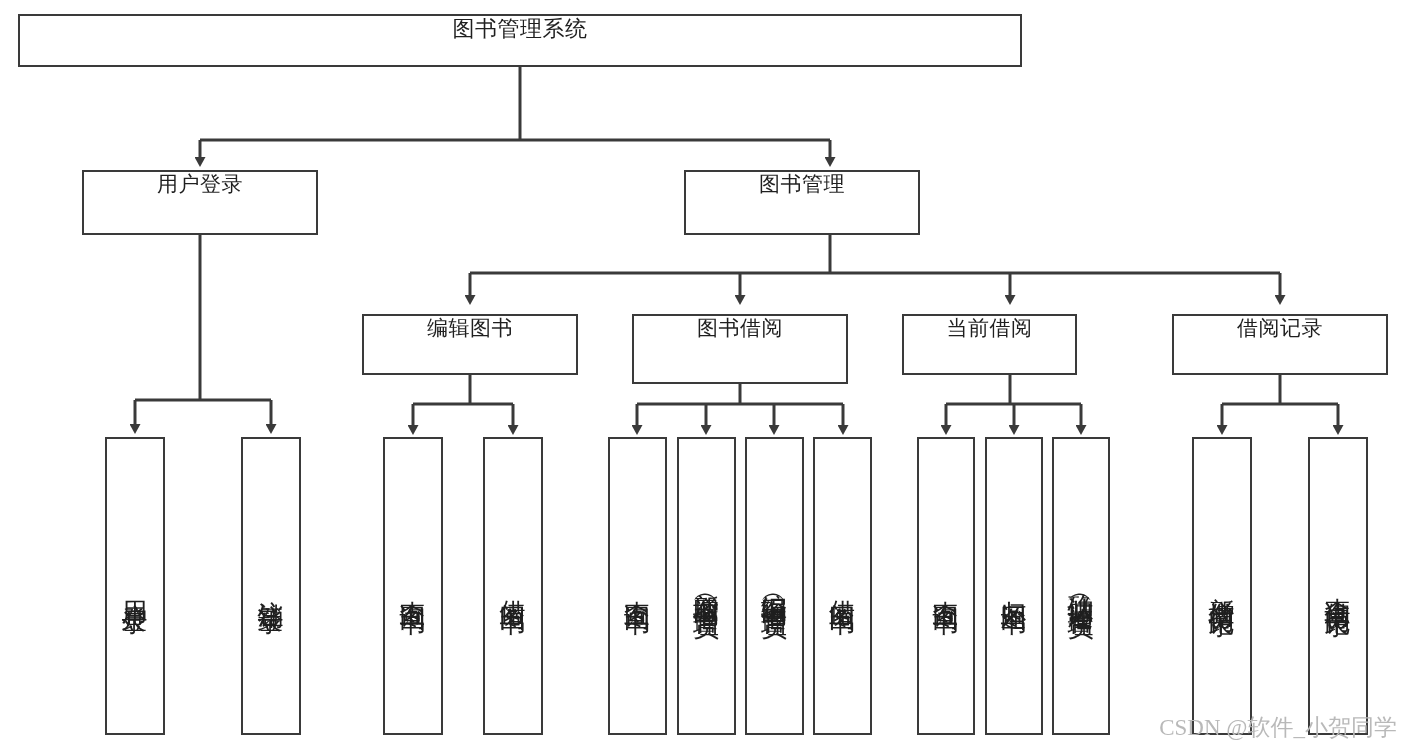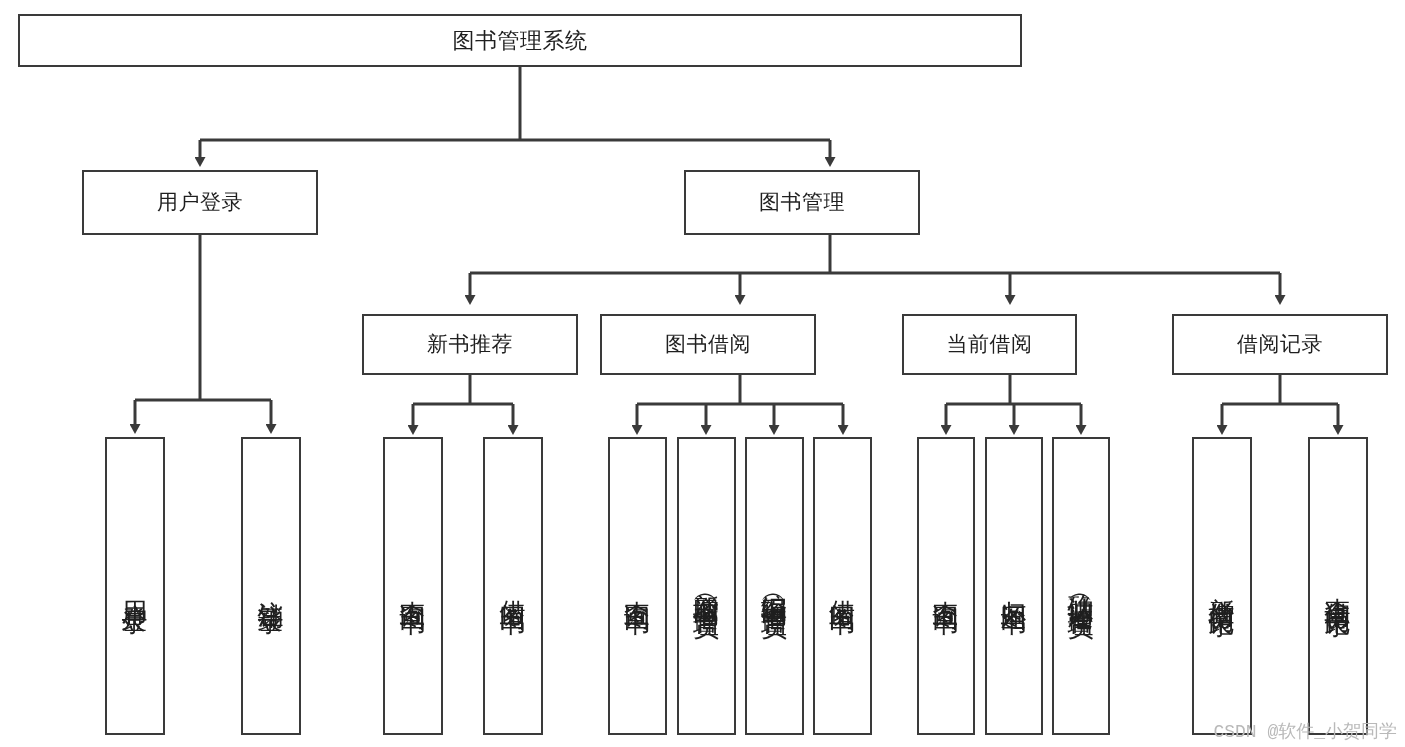--- a/index.html
+++ b/index.html
@@ -25,21 +25,20 @@
     width: 1405px;
     height: 747px;
     pointer-events: none;
   }
   .node {
     position: absolute;
     box-sizing: border-box;
     border: 2px solid #3a3a3a;
     background: #ffffff;
     display: flex;
-    align-items: center;
     justify-content: center;
     color: #1f1f1f;
     z-index: 2;
   }
   .node .lbl {
     display: block;
     text-align: center;
     line-height: 1.18;
     color: #1f1f1f;
   }
@@ -64,25 +63,25 @@
     font-size: 26px;
     line-height: 1.0;
     letter-spacing: 3px;
     white-space: nowrap;
     max-height: 100%;
   }
   #watermark {
     position: absolute;
     right: 8px;
     bottom: 4px;
-    font-size: 18px;
+    font-size: 23px;
     color: #b9b9b9;
     z-index: 5;
     white-space: nowrap;
-    font-family: Liberation Mono, monospace;
+    font-family: Liberation Serif, serif;
   }
 </style>
 </head>
 <body>
 
 <div id="canvas">
 
   <svg id="edges" viewBox="0 0 1405 747" xmlns="http://www.w3.org/2000/svg">
     <defs>
       <marker id="arrow" markerWidth="10" markerHeight="11" refX="1" refY="5.5" orient="auto" markerUnits="userSpaceOnUse">
@@ -138,23 +137,23 @@
   </div>
 
   <div class="node h" style="left:82px; top:170px; width:236px; height:65px;">
     <span class="lbl">用户登录</span>
   </div>
   <div class="node h" style="left:684px; top:170px; width:236px; height:65px;">
     <span class="lbl">图书管理</span>
   </div>
 
   <div class="node h" style="left:362px; top:314px; width:216px; height:61px;">
-    <span class="lbl">新书推荐</span>
-  </div>
-  <div class="node h" style="left:600px; top:314px; width:216px; height:61px;">
+    <span class="lbl">编辑图书</span>
+  </div>
+  <div class="node h" style="left:632px; top:314px; width:216px; height:70px;">
     <span class="lbl">图书借阅</span>
   </div>
   <div class="node h" style="left:902px; top:314px; width:175px; height:61px;">
     <span class="lbl">当前借阅</span>
   </div>
   <div class="node h" style="left:1172px; top:314px; width:216px; height:61px;">
     <span class="lbl">借阅记录</span>
   </div>
 
   <div class="node v" style="left:105px; top:437px; width:60px; height:298px;">

